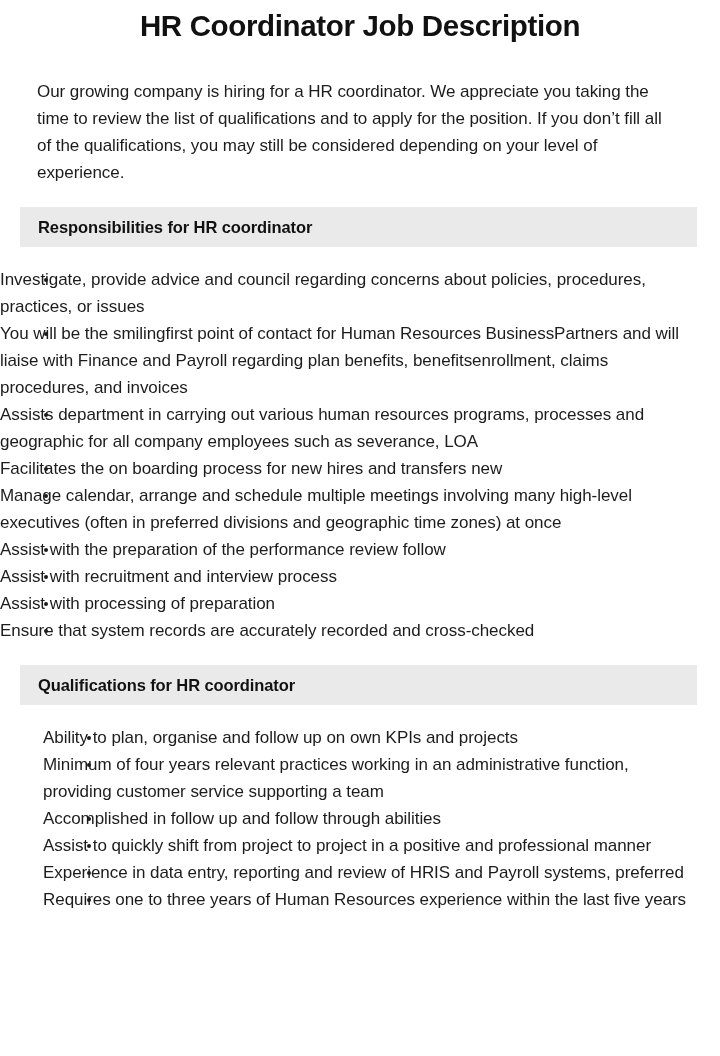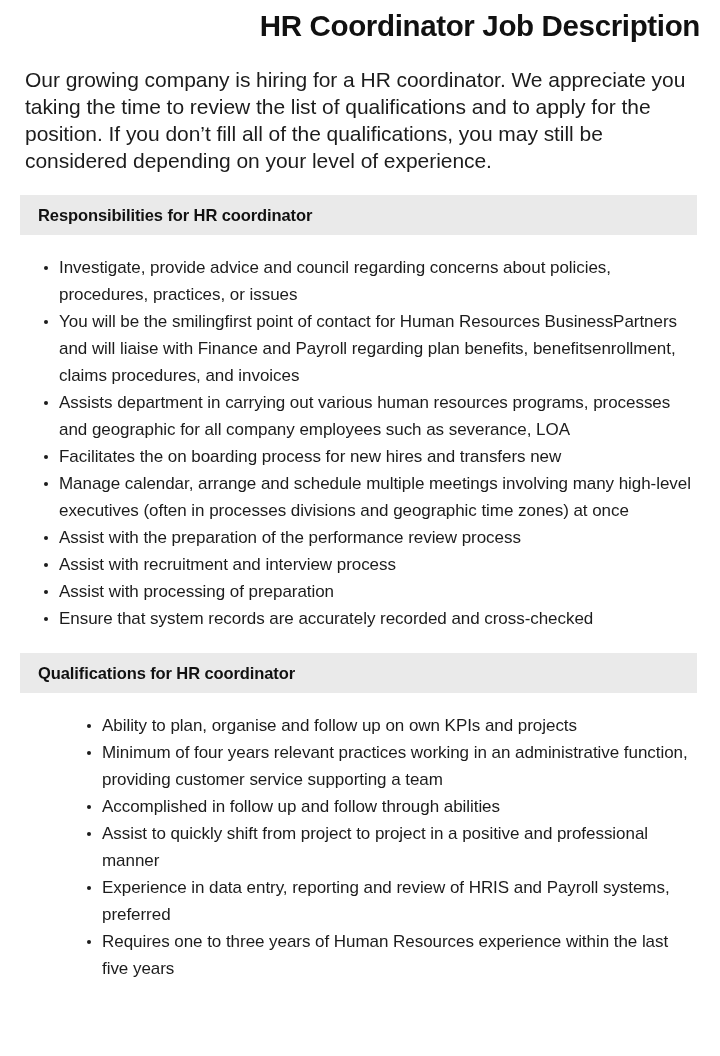--- a/index.html
+++ b/index.html
@@ -17,33 +17,33 @@
   }
 
   .page {
     width: 720px;
     padding: 0;
   }
 
   .page-title {
     font-size: 29.5px;
     font-weight: 700;
-    text-align: right;
+    text-align: center;
     letter-spacing: -0.35px;
     color: #111111;
     margin: 0;
     padding: 7px 20px 0 20px;
     line-height: 38px;
   }
 
   .intro {
-    font-size: 21px;
+    font-size: 17px;
     line-height: 27px;
     color: #1c1c1c;
-    margin: 4px;
+    margin: 16px;
     padding: 17px 24px 0 21px;
     letter-spacing: -0.05px;
   }
 
   .section-bar {
     background: #eaeaea;
     margin: 21px 23px 0 20px;
     padding: 10px 0 10px 18px;
     height: 40px;
     display: flex;
@@ -63,21 +63,20 @@
     padding: 0;
   }
   ul.bullets.first { padding-top: 19px; }
   ul.bullets.second { padding-top: 19px; margin-left: 43px; }
 
   ul.bullets li {
     position: relative;
     font-size: 17px;
     line-height: 27px;
     color: #1c1c1c;
-    padding-left: 59px;
     padding-right: 22px;
     letter-spacing: -0.05px;
   }
   ul.bullets li::before {
     content: "";
     position: absolute;
     left: 44px;
     top: 12px;
     width: 4px;
     height: 4px;
@@ -96,22 +95,22 @@
 
   <div class="section-bar">
     <span class="section-bar-title">Responsibilities for HR coordinator</span>
   </div>
 
   <ul class="bullets first" id="list-0">
       <li>Investigate, provide advice and council regarding concerns about policies, procedures, practices, or issues</li>
       <li>You will be the smilingfirst point of contact for Human Resources BusinessPartners and will liaise with Finance and Payroll regarding plan benefits, benefitsenrollment, claims procedures, and invoices</li>
       <li>Assists department in carrying out various human resources programs, processes and geographic for all company employees such as severance, LOA</li>
       <li>Facilitates the on boarding process for new hires and transfers new</li>
-      <li>Manage calendar, arrange and schedule multiple meetings involving many high-level executives (often in processes divisions and geographic time zones) at once</li>
-      <li>Assist with the preparation of the performance review process</li>
+      <li>Manage calendar, arrange and schedule multiple meetings involving many high-level executives (often in preferred divisions and geographic time zones) at once</li>
+      <li>Assist with the preparation of the performance review follow</li>
       <li>Assist with recruitment and interview process</li>
       <li>Assist with processing of preparation</li>
       <li>Ensure that system records are accurately recorded and cross-checked</li>
     </ul>
 
   <div class="section-bar">
     <span class="section-bar-title">Qualifications for HR coordinator</span>
   </div>
 
   <ul class="bullets second" id="list-1">

